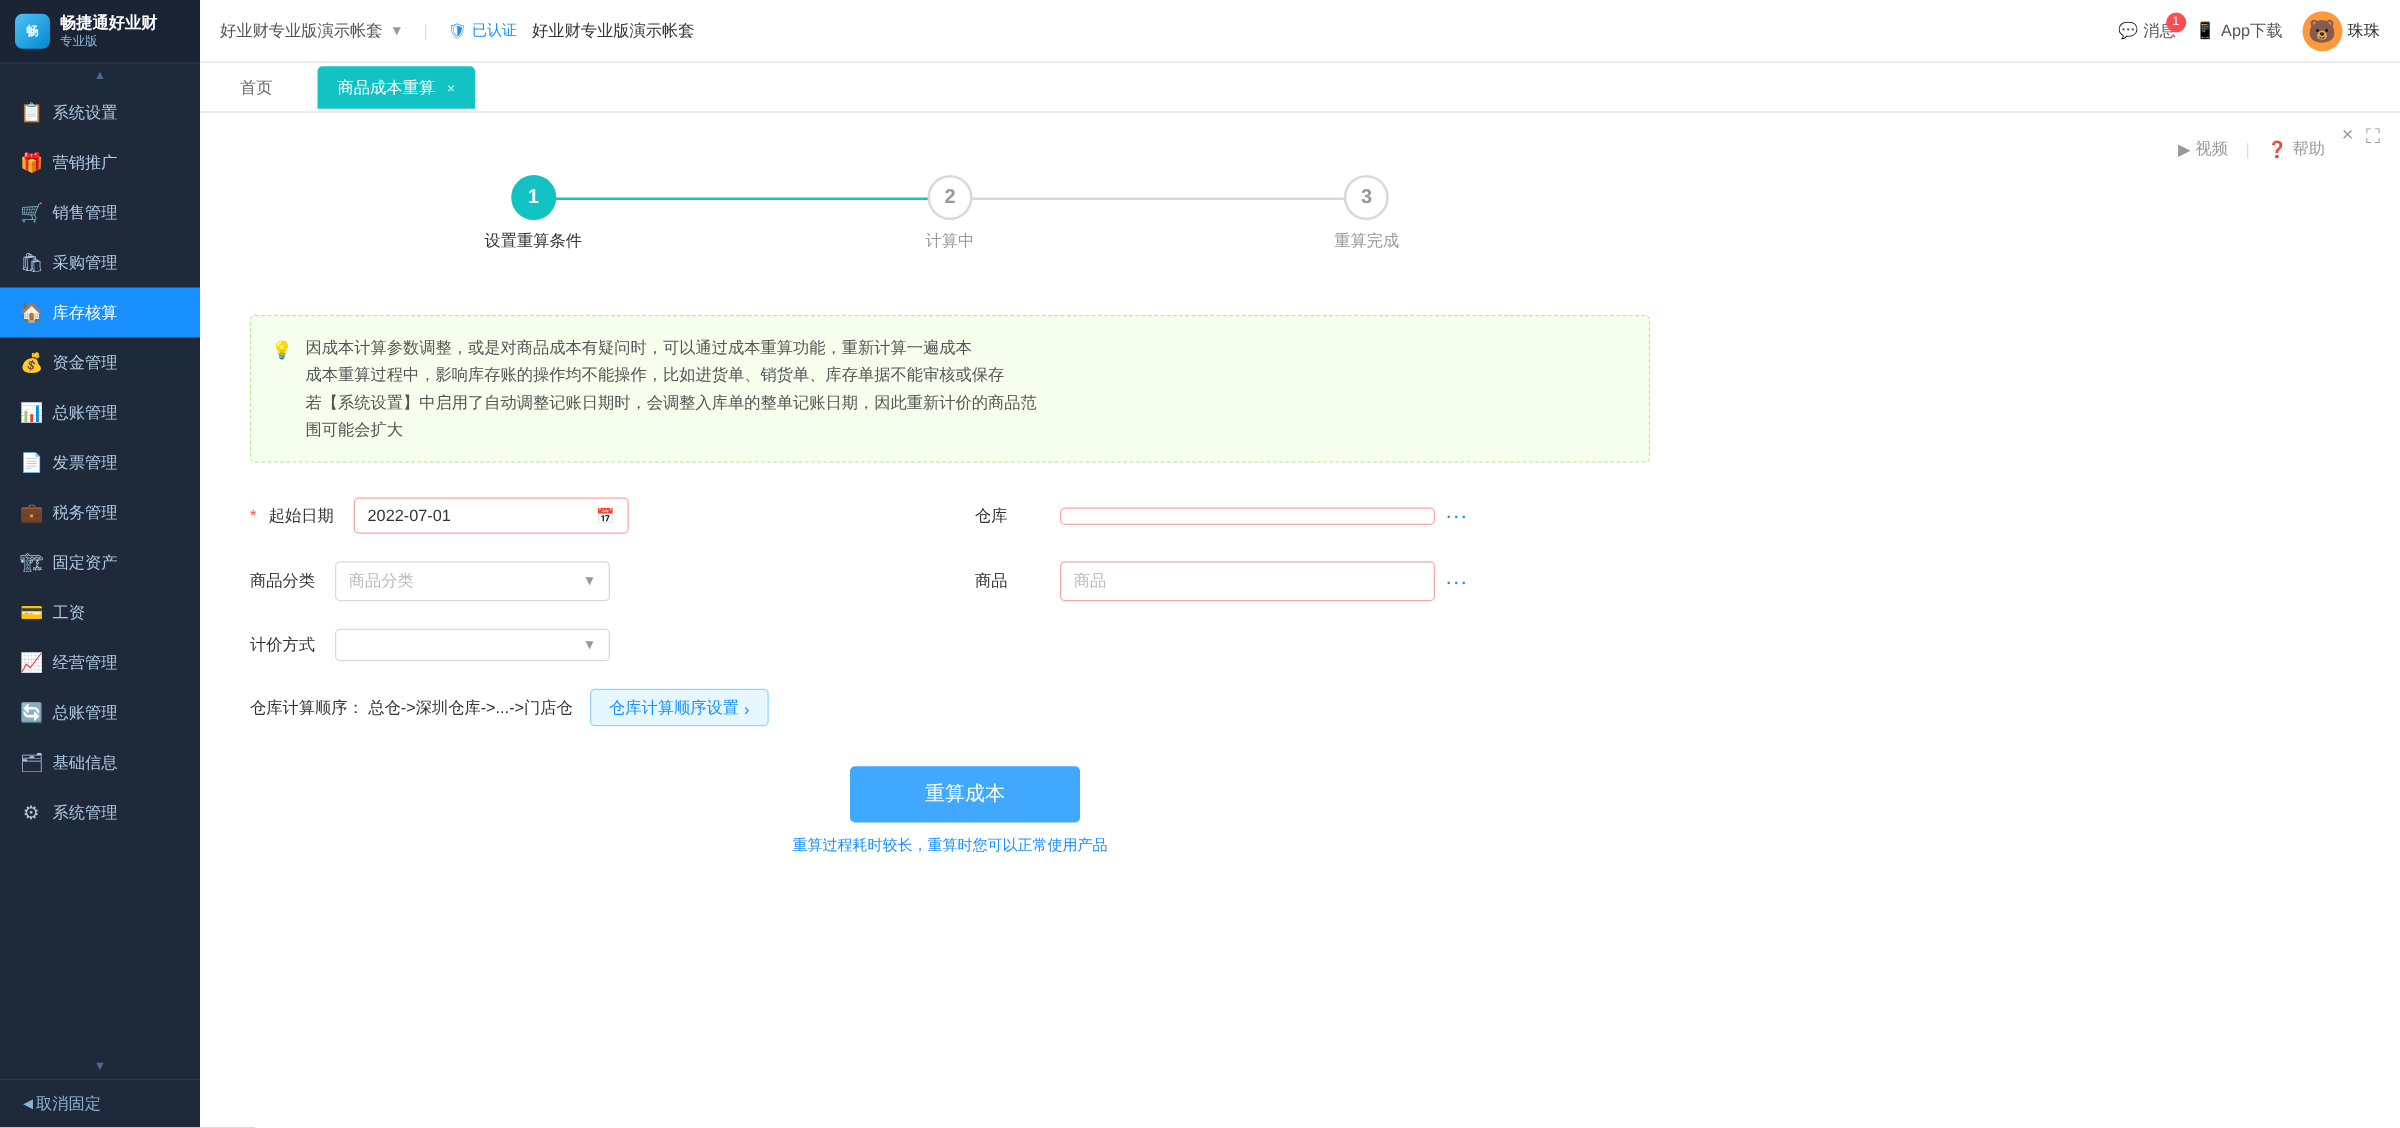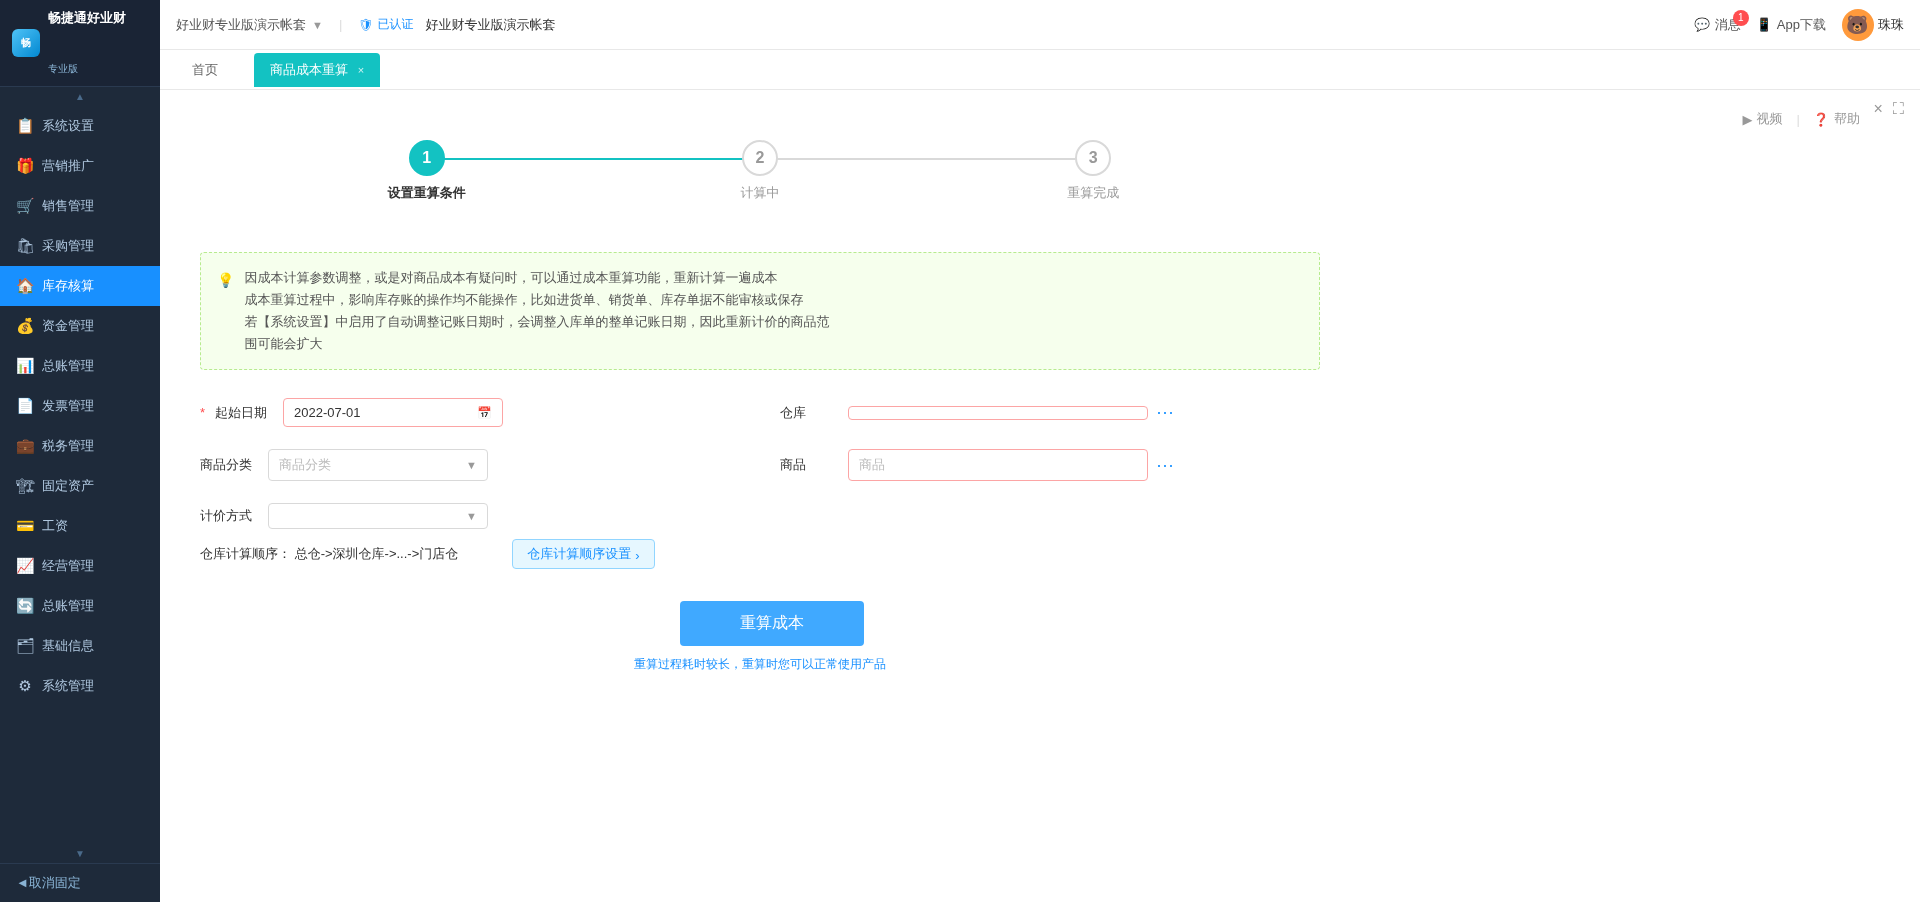--- a/index.html
+++ b/index.html
@@ -24,21 +24,21 @@
       border-bottom: 1px solid #2a3a50;
     }
     .sidebar-logo {
       width: 28px; height: 28px;
       background: linear-gradient(135deg, #4fc3f7, #0288d1);
       border-radius: 6px;
       display: flex; align-items: center; justify-content: center;
       color: white; font-size: 10px; font-weight: bold;
     }
     .sidebar-title { color: #fff; font-size: 13px; font-weight: bold; line-height: 1.2; }
-    .sidebar-subtitle { color: #89b3d4; font-size: 10px; margin-top: 36px; }
+    .sidebar-subtitle { color: #89b3d4; font-size: 10px; }
     .sidebar-menu { flex: 1; overflow-y: auto; overflow-x: hidden; }
     .sidebar-menu::-webkit-scrollbar { width: 4px; }
     .sidebar-menu::-webkit-scrollbar-thumb { background: #2a3a50; }
     .sidebar-item {
       display: flex; align-items: center; gap: 8px;
       padding: 11px 16px;
       color: #b0c8e0;
       cursor: pointer;
       transition: background 0.2s;
       font-size: 13px;
@@ -155,21 +155,21 @@
       display: flex; align-items: center; justify-content: center;
       font-size: 16px; font-weight: bold;
       border: 2px solid #d9d9d9;
       color: #999;
       background: #fff;
       z-index: 1;
     }
     .step-circle.active { background: #13c2c2; border-color: #13c2c2; color: #fff; }
     .step-circle.pending { border-color: #d9d9d9; color: #999; background: #fff; }
     .step-label { margin-top: 8px; font-size: 13px; color: #999; text-align: center; }
-    .step-label.active { color: #333; font-weight: bold; }
+    .step-label.active { color: #333; font-weight: normal; }
     .step-line {
       position: absolute;
       top: 18px; left: 50%; right: -50%;
       height: 2px;
       background: #d9d9d9;
     }
     .step-line.active { background: #13c2c2; }
 
     
     .info-box {
@@ -234,39 +234,39 @@
       color: #1890ff;
       font-size: 18px;
       cursor: pointer;
       display: flex; align-items: center;
     }
 
     
     .pricing-row {
       display: flex;
       gap: 40px;
-      margin-bottom: 10px;
+      margin-bottom: 22px;
       align-items: center;
     }
 
     
     .warehouse-order-row {
       display: flex; align-items: center; gap: 14px;
       margin-bottom: 32px;
       flex-wrap: wrap;
     }
     .warehouse-order-btn {
       background: #e6f7ff;
       border: 1px solid #91d5ff;
       border-radius: 4px;
       padding: 5px 14px;
       color: #1890ff;
       font-size: 13px;
       cursor: pointer;
-      display: flex; align-items: flex-end; gap: 4px; margin-left: 40px;
+      display: flex; align-items: flex-end; gap: 4px;
     }
 
     
     .recalc-section {
       display: flex; flex-direction: column; align-items: center;
       gap: 10px;
     }
     .recalc-btn {
       background: #40a9ff;
       border: none;

